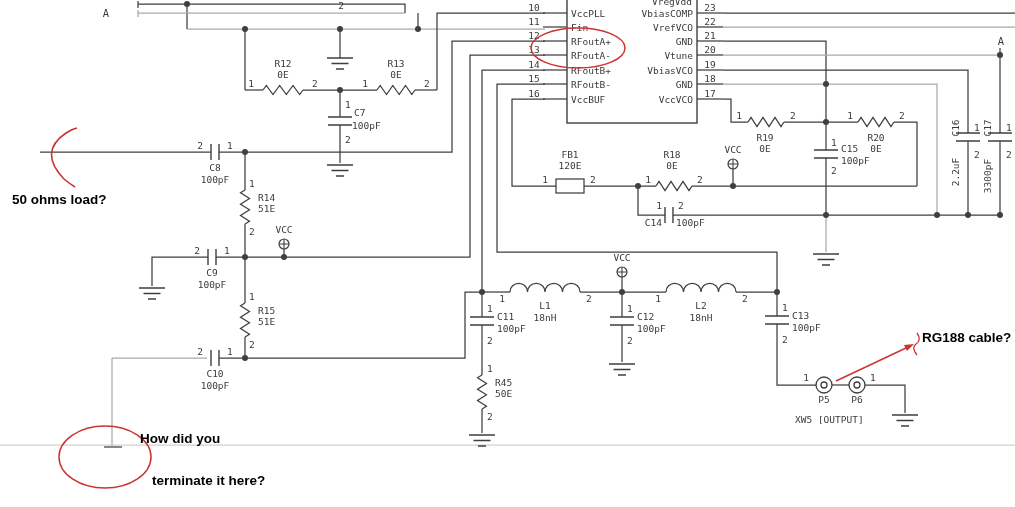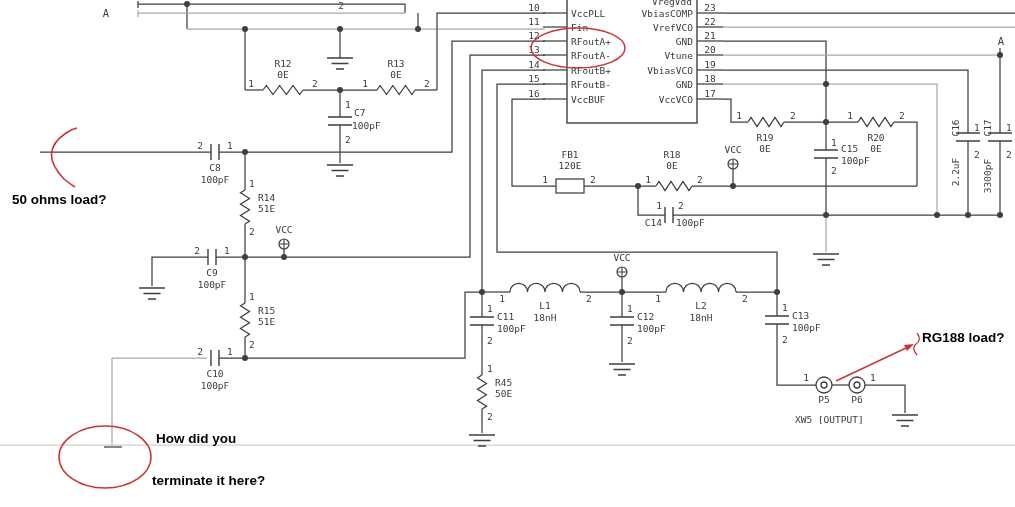--- a/index.html
+++ b/index.html
@@ -342,17 +342,17 @@
     <ellipse cx="578" cy="48" rx="47" ry="20" fill="none" stroke="#cc3333" stroke-width="1.5"></ellipse>
     <ellipse cx="105" cy="457" rx="46" ry="31" fill="none" stroke="#cc3333" stroke-width="1.5"></ellipse>
     <path d="M 66 133 Q 38 152 64 179 M 66 133 Q 72 129 77 128 M 64 179 Q 70 184 75 187" fill="none" stroke="#cc3333" stroke-width="1.6"></path>
     <line x1="836" y1="381" x2="906" y2="348" stroke="#cc3333" stroke-width="1.4"></line>
     <polygon points="914,344 907,351 904,345" fill="#cc3333"></polygon>
     <path d="M 917 333 q 5 7 -1 11 q -5 4 1 11" fill="none" stroke="#cc3333" stroke-width="1.3"></path>
   </svg>
 
 <div class="red-note" style="left:12px;top:191px">50 ohms load?</div>
 
-<div class="red-note" style="left:156px;top:430px">How did you</div>
+<div class="red-note" style="left:140px;top:430px">How did you</div>
 
 <div class="red-note" style="left:152px;top:472px">terminate it here?</div>
 
-<div class="red-note" style="left:922px;top:329px">RG188 load?</div>
+<div class="red-note" style="left:922px;top:329px">RG188 cable?</div>
 
 </body></html>

